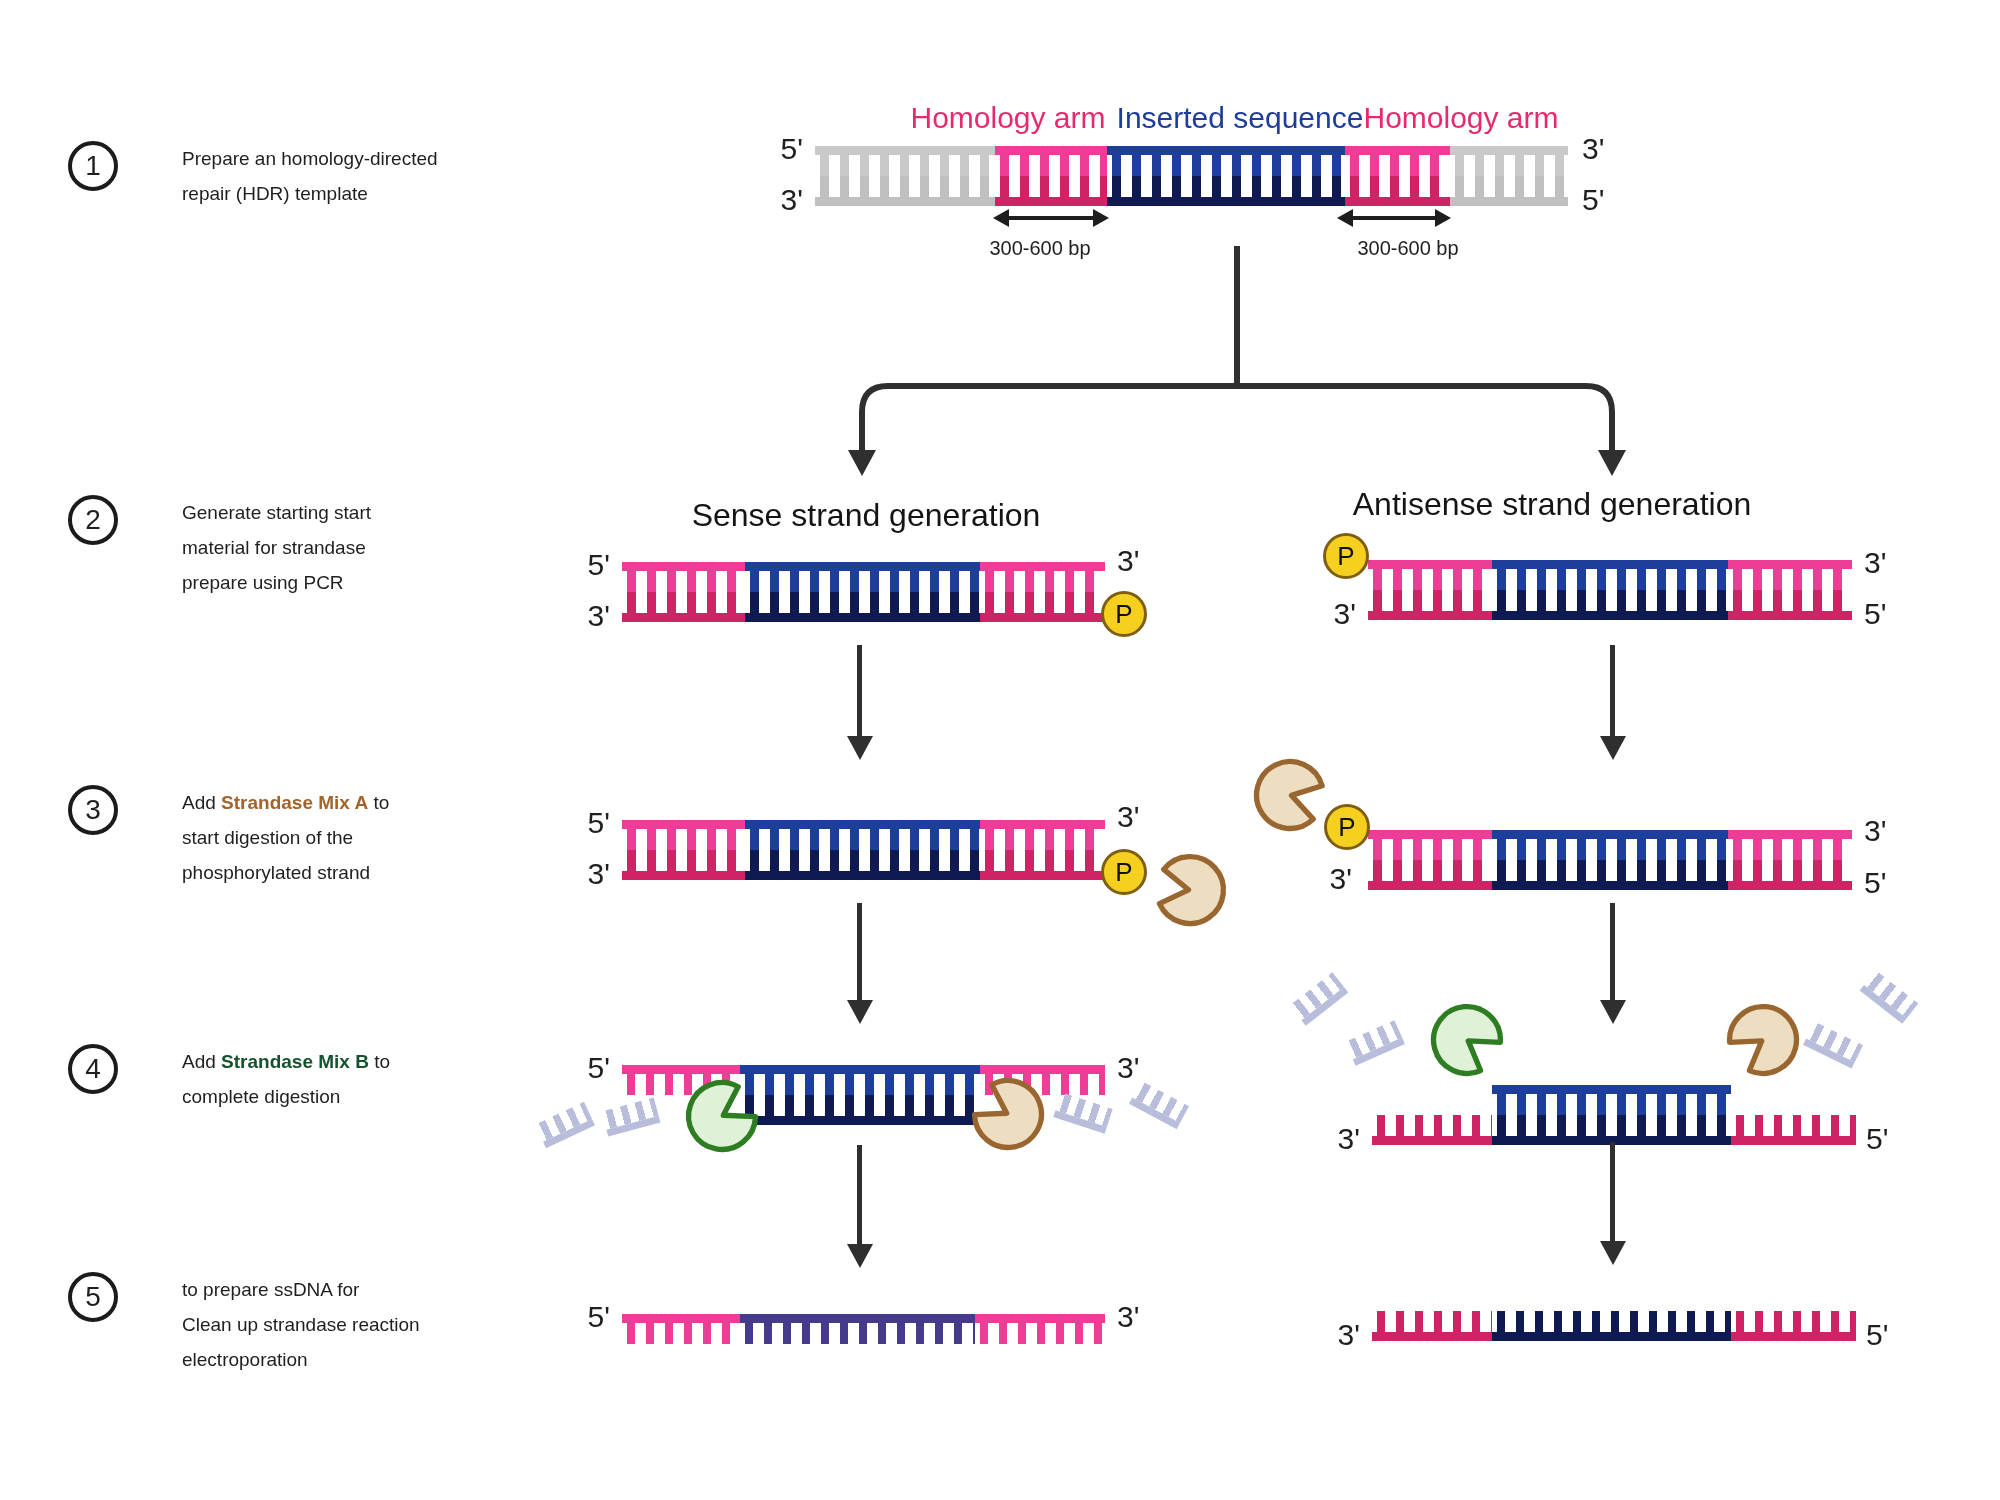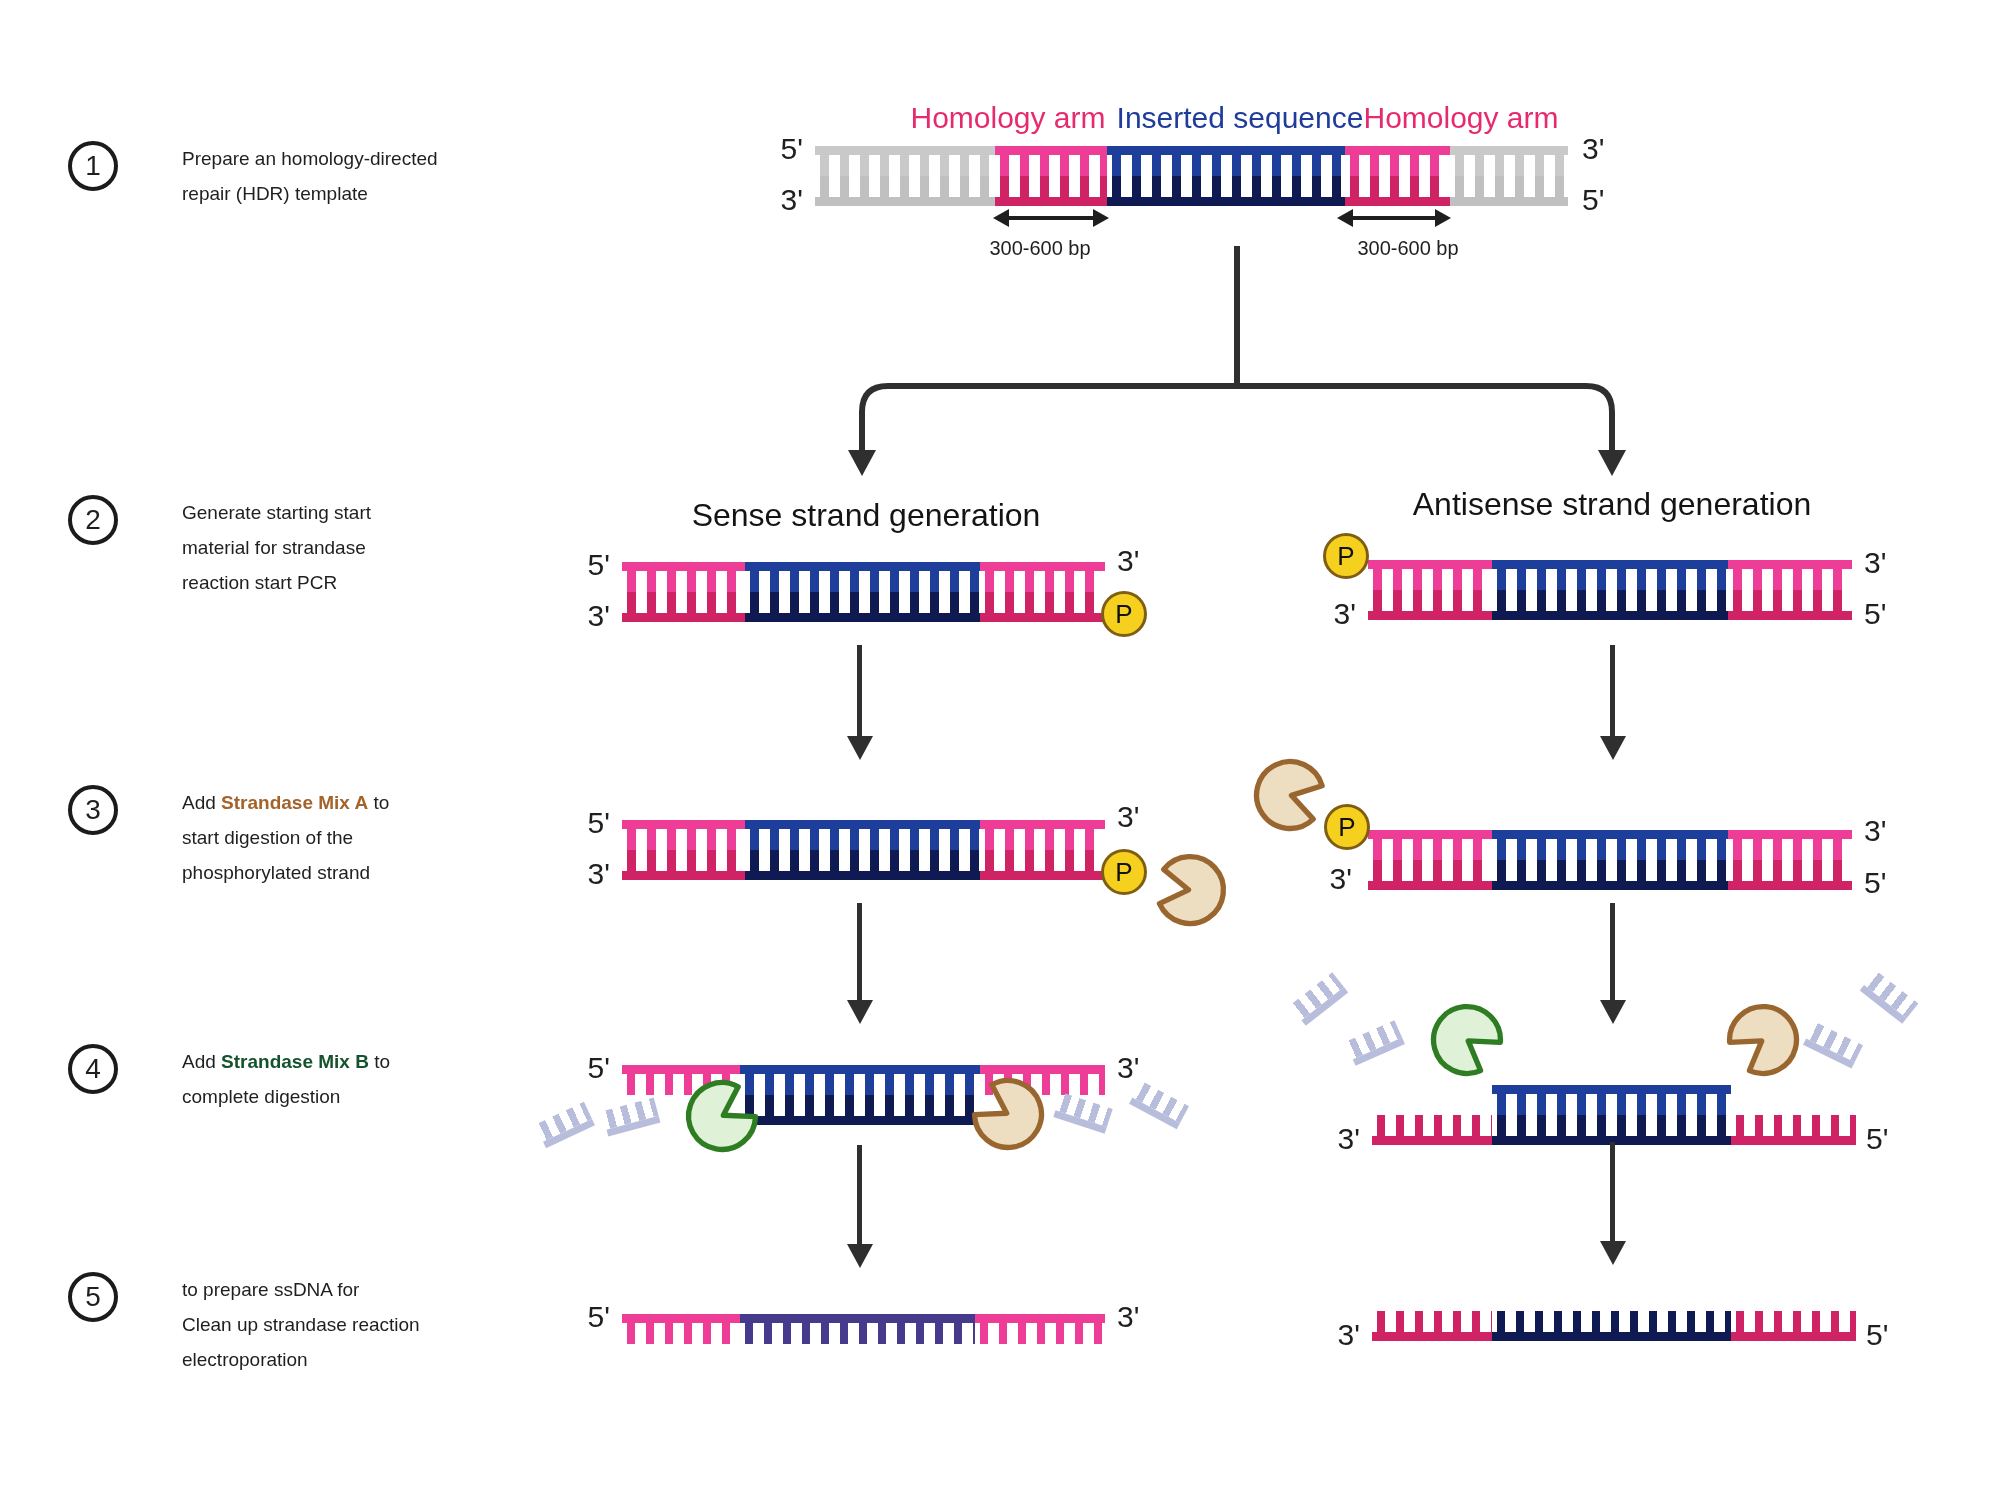--- a/index.html
+++ b/index.html
@@ -76,21 +76,21 @@
     <div>Prepare an homology-directed</div>
     <div>repair (HDR) template</div>
   </div>
 
   <div class="stepcircle" style="left:68px;top:495px;">
       <span>2</span>
     </div>
   <div class="steptext" style="left:135px;top:495px;">
     <div>Generate starting start</div>
     <div>material for strandase</div>
-    <div>reaction start PCR</div>
+    <div>prepare using PCR</div>
   </div>
 
   <div class="stepcircle" style="left:68px;top:785px;">
       <span>3</span>
     </div>
   <div class="steptext" style="left:135px;top:785px;">
     <div><span>Add </span><span class="mixa">Strandase Mix A</span><span> to</span></div>
     <div>start digestion of the</div>
     <div>phosphorylated strand</div>
   </div>
@@ -144,21 +144,21 @@
   <div class="bplab" style="left:1408px;top:237px;">300-600 bp</div>
 
   <svg class="branch" width="800" height="240" viewBox="840 240 800 240">
     <path d="M1237 246 L1237 383" stroke="#2F2F2F" stroke-width="6" fill="none"></path>
     <path d="M862 452 L862 412 Q862 386 888 386 L1586 386 Q1612 386 1612 412 L1612 452" stroke="#2F2F2F" stroke-width="6" fill="none"></path>
     <polygon points="848,450 876,450 862,476" fill="#2F2F2F"></polygon>
     <polygon points="1598,450 1626,450 1612,476" fill="#2F2F2F"></polygon>
   </svg>
 
   <div class="colhead" style="left:866px;top:486px;margin-top:11px;">Sense strand generation</div>
-  <div class="colhead" style="left:1612px;top:486px;">Antisense strand generation</div>
+  <div class="colhead" style="left:1552px;top:486px;">Antisense strand generation</div>
 
   <div class="duplex" style="left:622px;top:562px;width:483px;">
     <div class="dseg" style="width:123px;--t:#EE3D96;--b:#D02365;">
         <i class="r"></i>
       </div>
     <div class="dseg" style="width:235px;--t:#1E3E9B;--b:#0F1A52;">
         <i class="r"></i>
       </div>
     <div class="dseg" style="width:125px;--t:#EE3D96;--b:#D02365;">
         <i class="r"></i>

